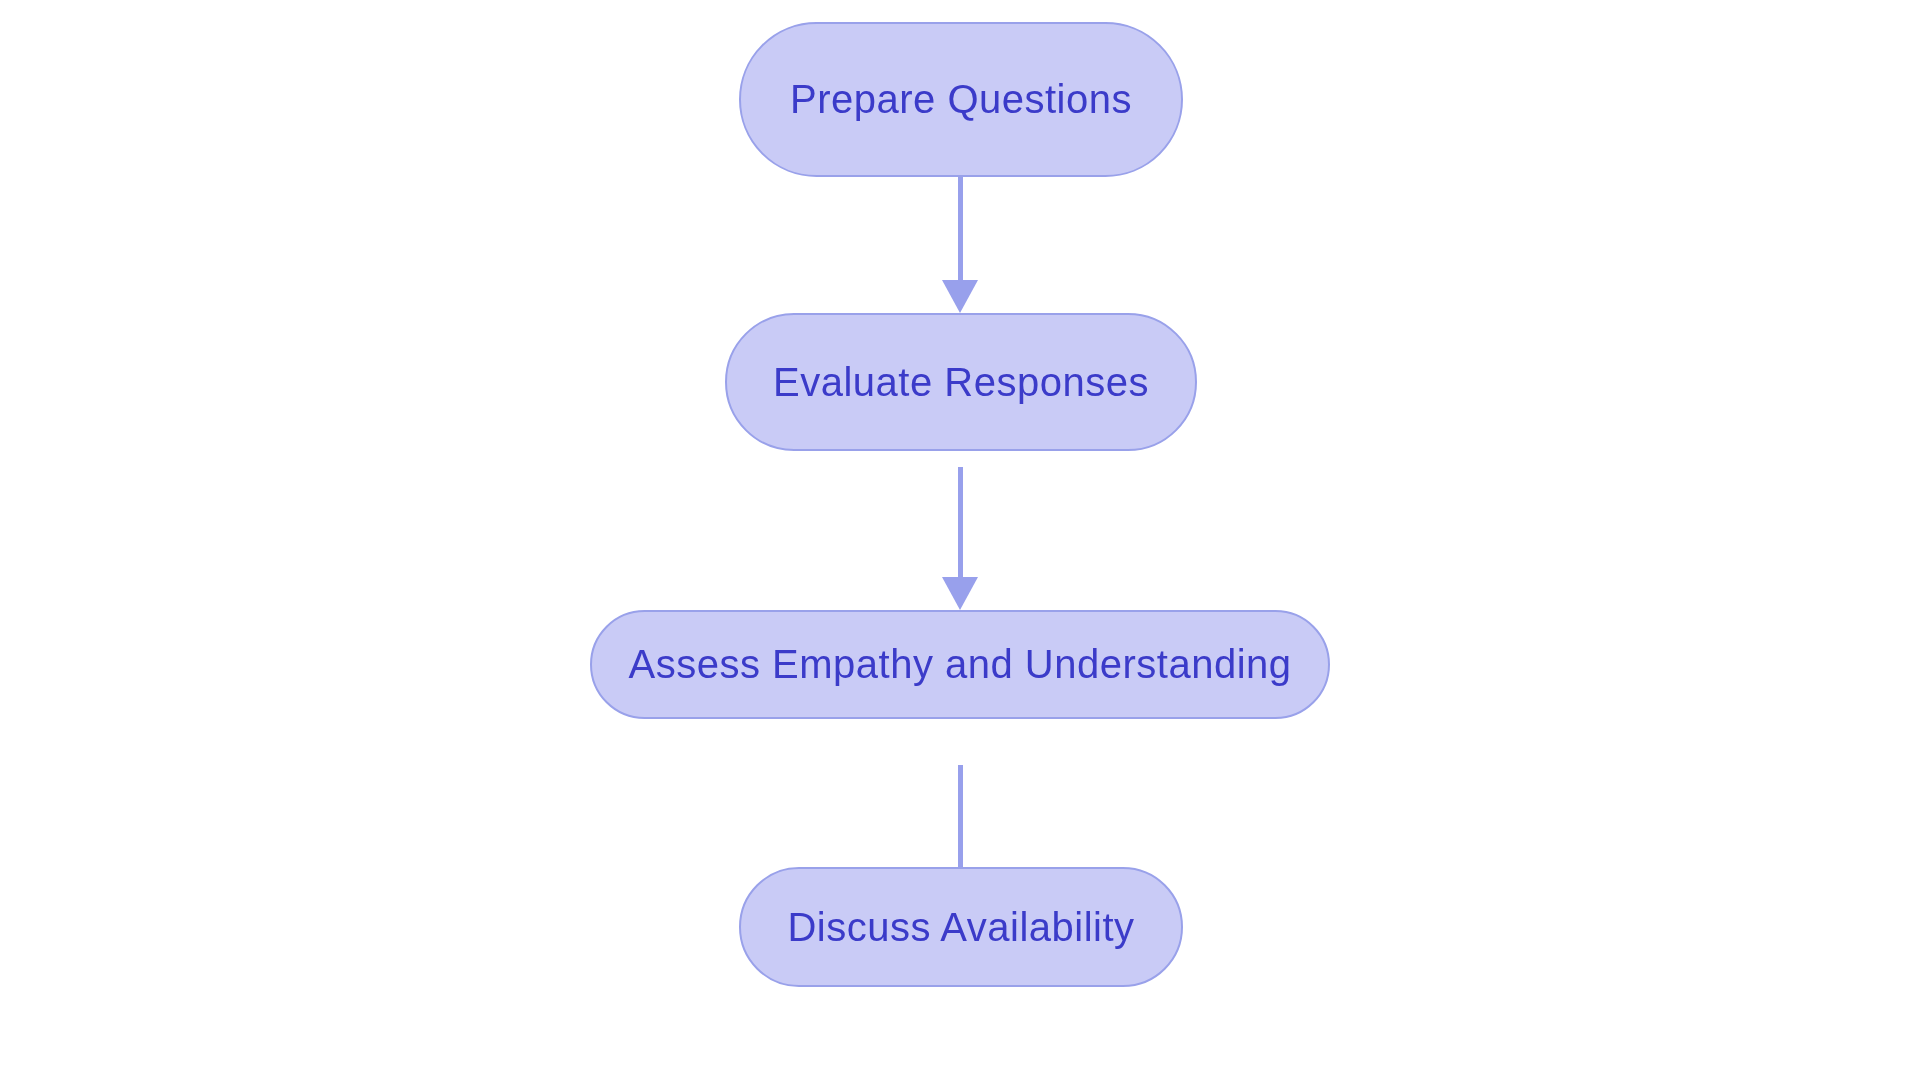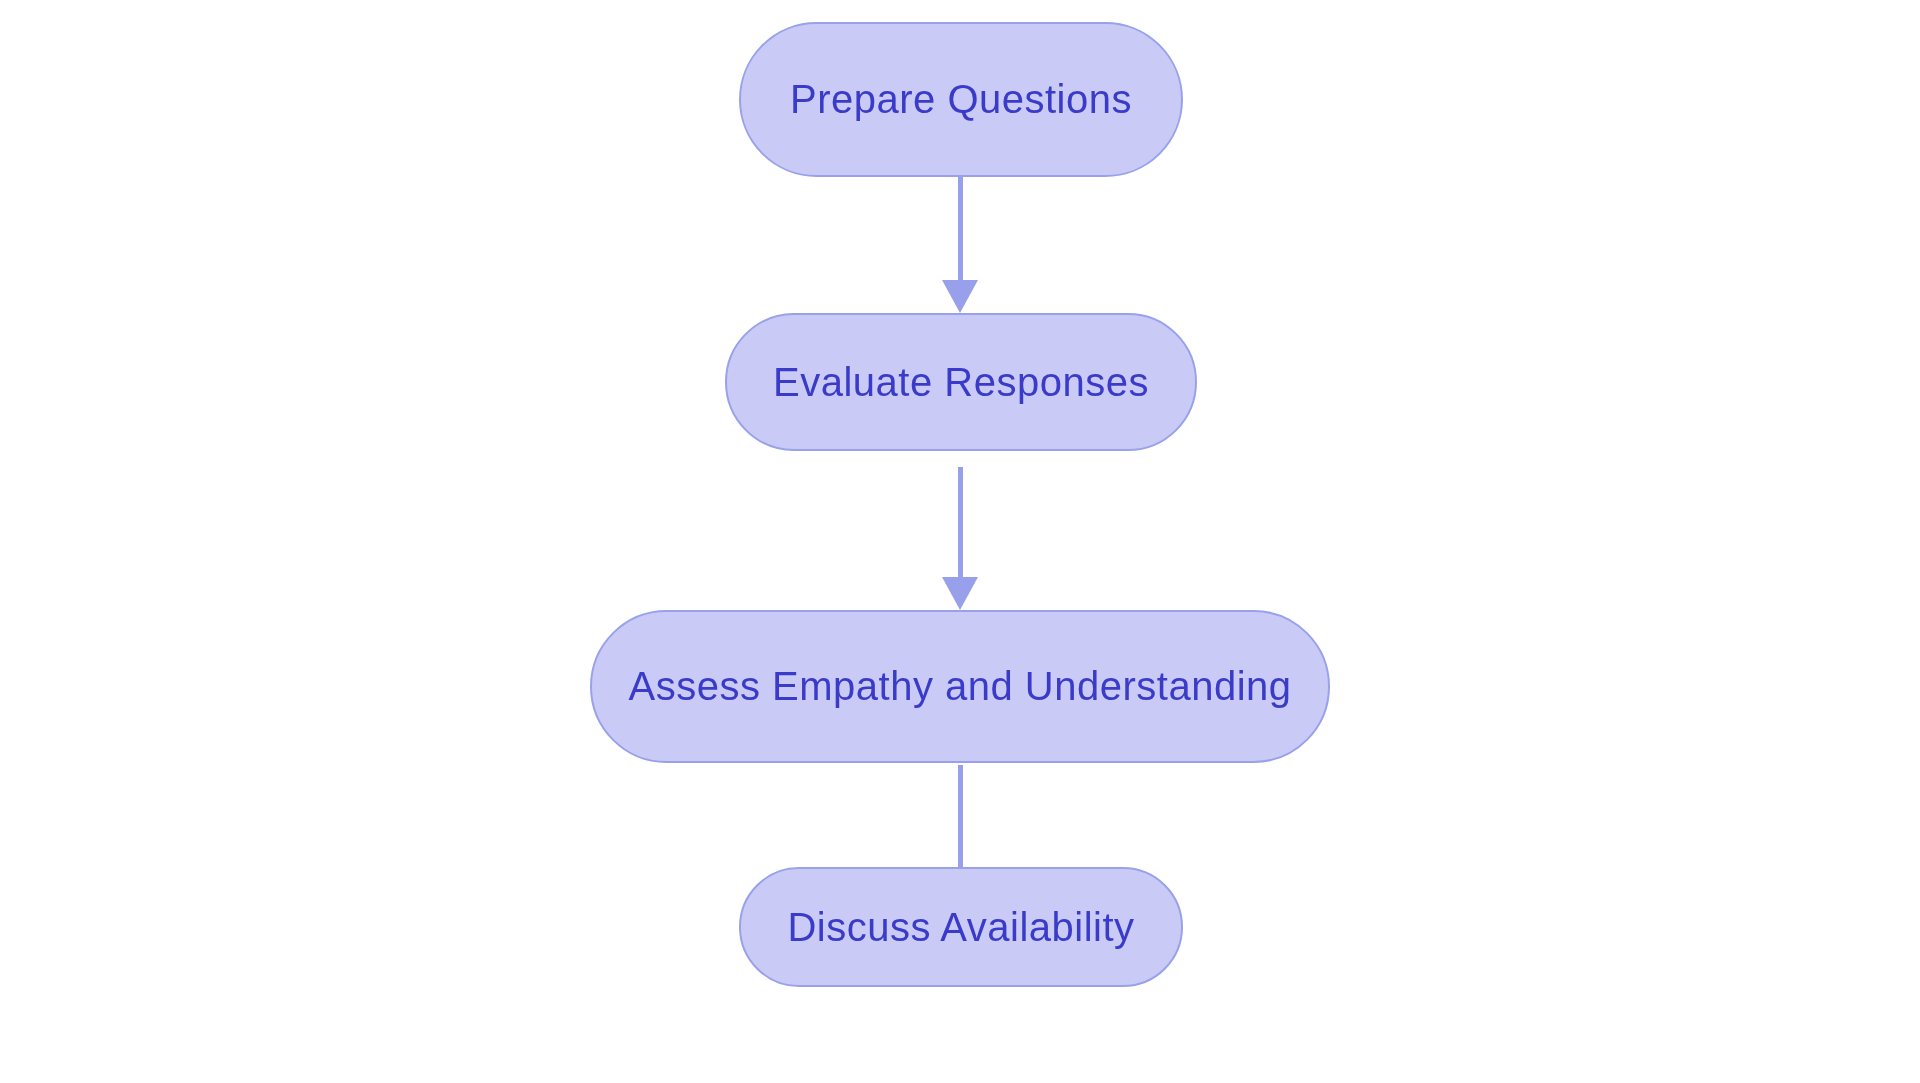--- a/index.html
+++ b/index.html
@@ -33,21 +33,21 @@
   .node-label {
     color: var(--node-text);
     font-size: 40px;
     font-weight: 400;
     letter-spacing: 0.5px;
     white-space: nowrap;
     text-align: right;
   }
   .node-1 { left: 739px; top:  22px; width: 444px; height: 155px; }
   .node-2 { left: 725px; top: 313px; width: 472px; height: 138px; }
-  .node-3 { left: 590px; top: 610px; width: 740px; height: 153px; }
+  .node-3 { left: 590px; top: 610px; width: 740px; height: 109px; }
   .node-4 { left: 739px; top: 867px; width: 444px; height: 120px; }
 
   .arrow {
     position: absolute;
     left: 942px;           
     width: 36px;
   }
   .arrow-1 { top: 177px; height: 136px; }
   .arrow-2 { top: 467px; height: 143px; }
   .arrow-3 { top: 765px; height: 138px; }

